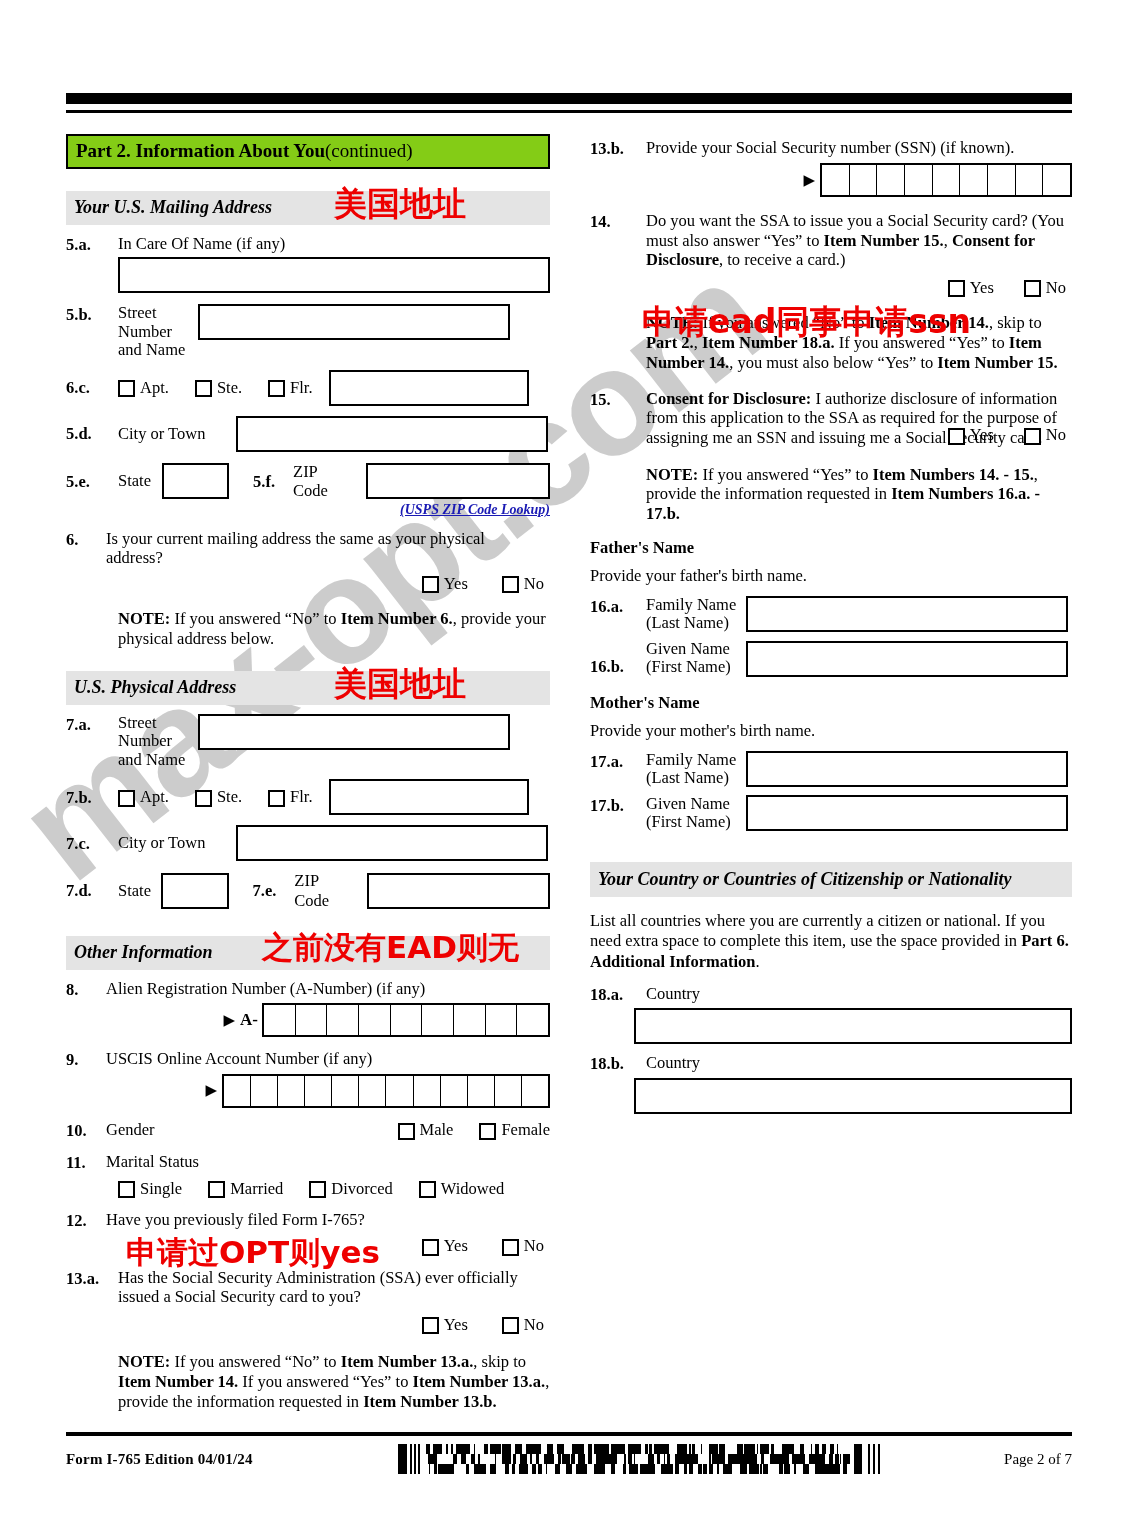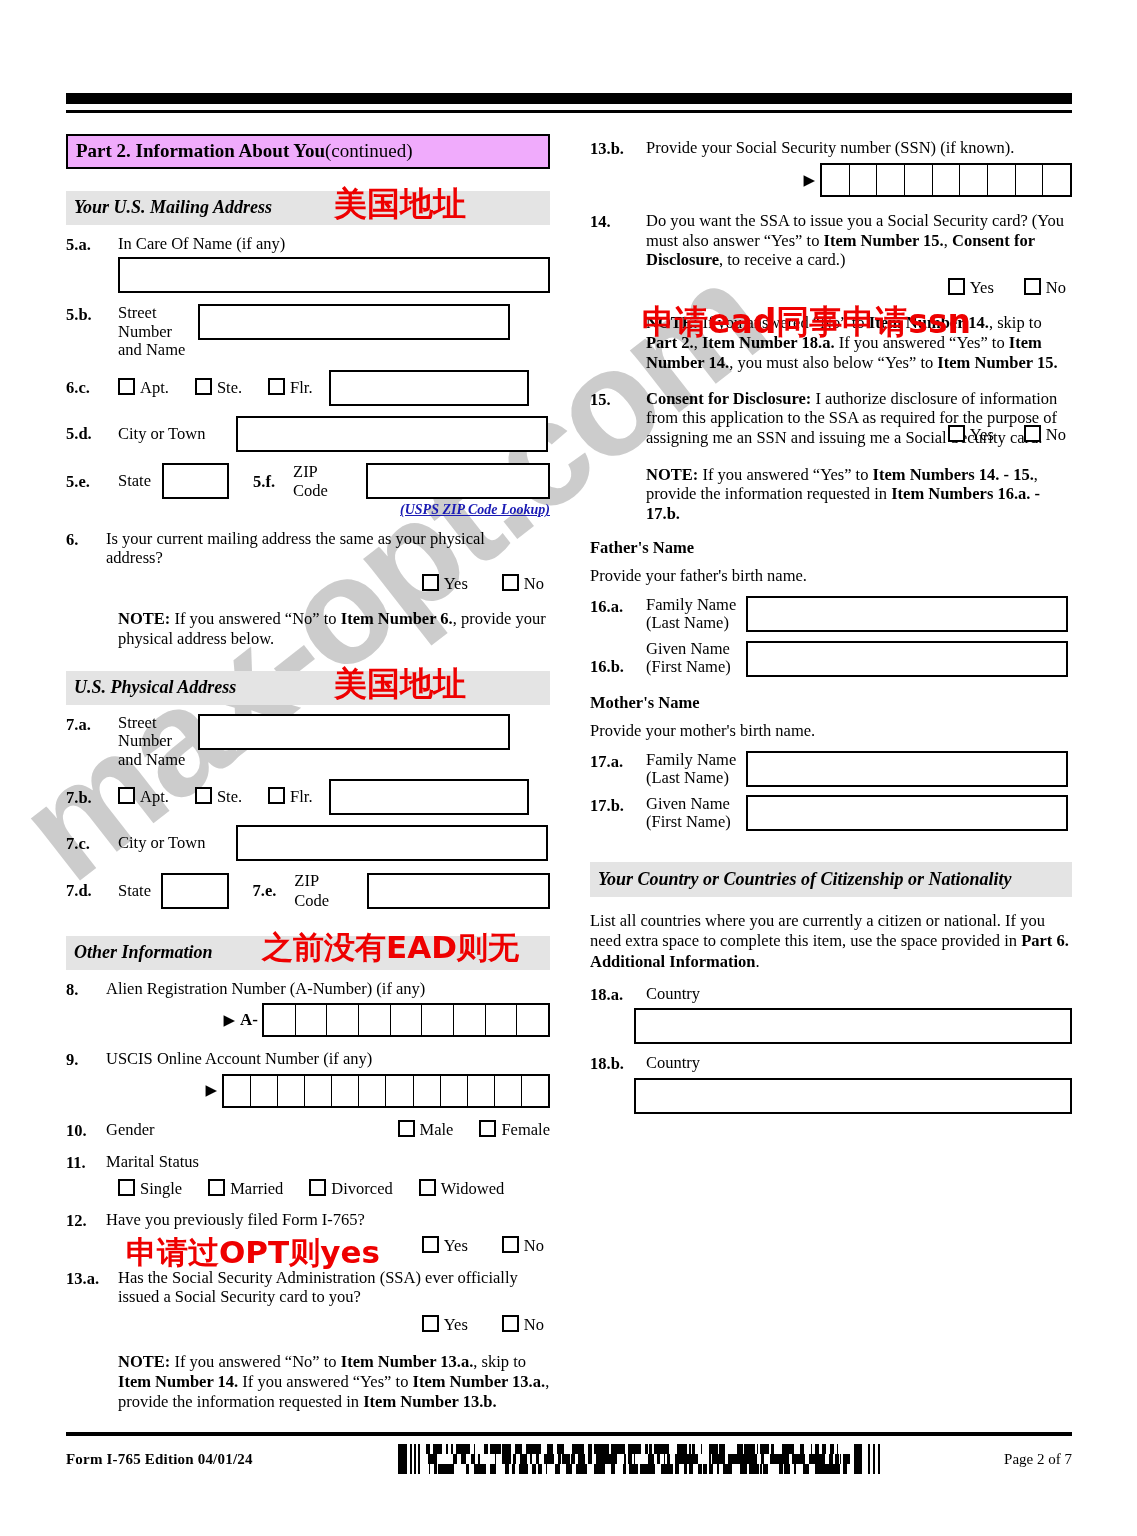--- a/index.html
+++ b/index.html
@@ -49,21 +49,21 @@
     position:absolute;left:66px;top:1432px;width:1006px;height:4px;background:#000;
   }
 
   
   .col-left{position:absolute;left:66px;top:134px;width:484px;z-index:10;}
   .col-right{position:absolute;left:590px;top:134px;width:482px;z-index:10;}
 
   
   .part-header{
     border:2px solid #000;
-    background:#f0abfc;
+    background:#84cc16;
     padding:5px 8px 6px 8px;
     font-size:19px;
     line-height:1.05;
     margin-bottom:22px;
   }
   .part-header b{font-weight:bold;}
   .part-header .cont{font-weight:normal;}
 
   .sec-bar{
     background:#e4e4e4;
@@ -145,21 +145,21 @@
   
   .cb{
     display:inline-block;
     width:17px;height:17px;
     border:2px solid #000;
     box-sizing:border-box;
     vertical-align:-3px;
     margin-right:5px;
     background:#fff;
   }
-  .cbwrap{display:inline-flex;align-items:flex-start;white-space:nowrap;}
+  .cbwrap{display:inline-flex;align-items:flex-end;white-space:nowrap;}
   .cbwrap + .cbwrap{margin-left:26px;}
 
   .yesno{
     display:flex;
     justify-content:flex-end;
     gap:34px;
     margin-top:6px;
   }
 
   

